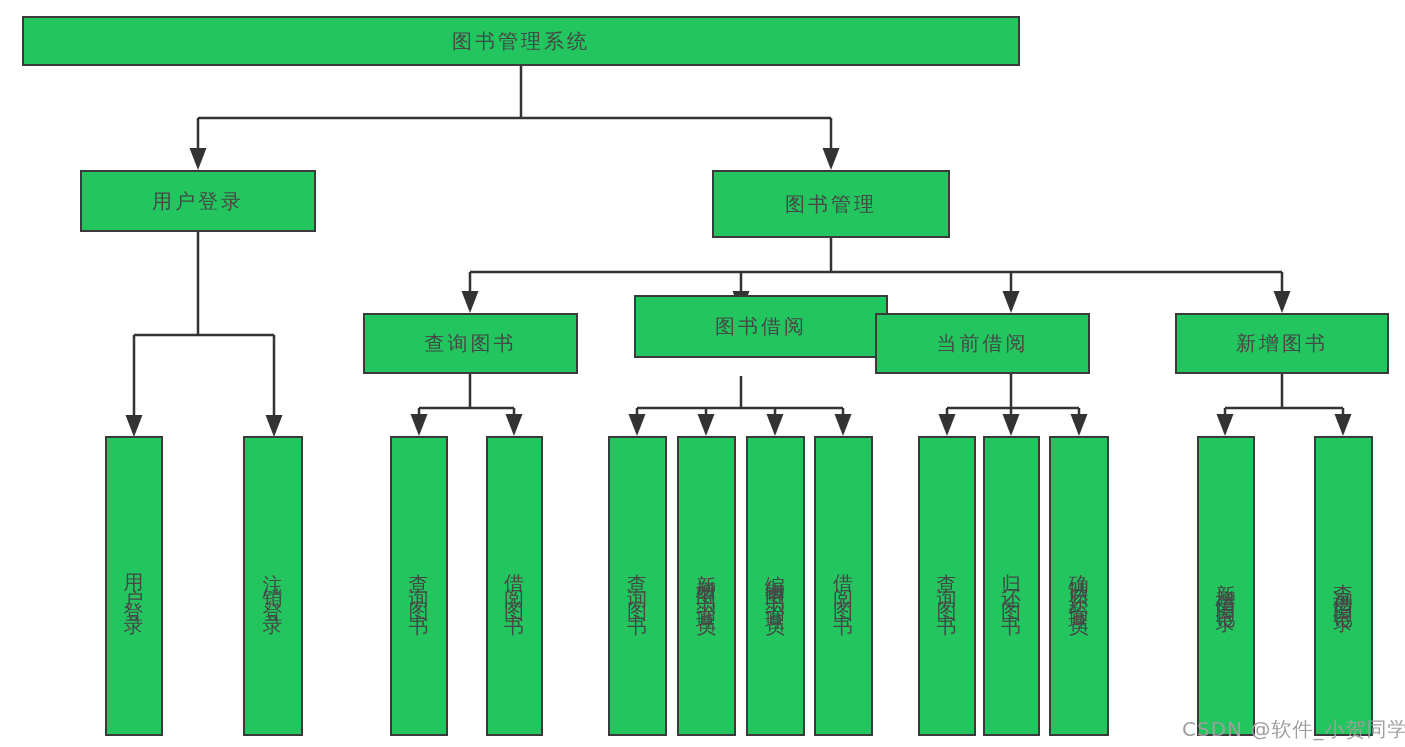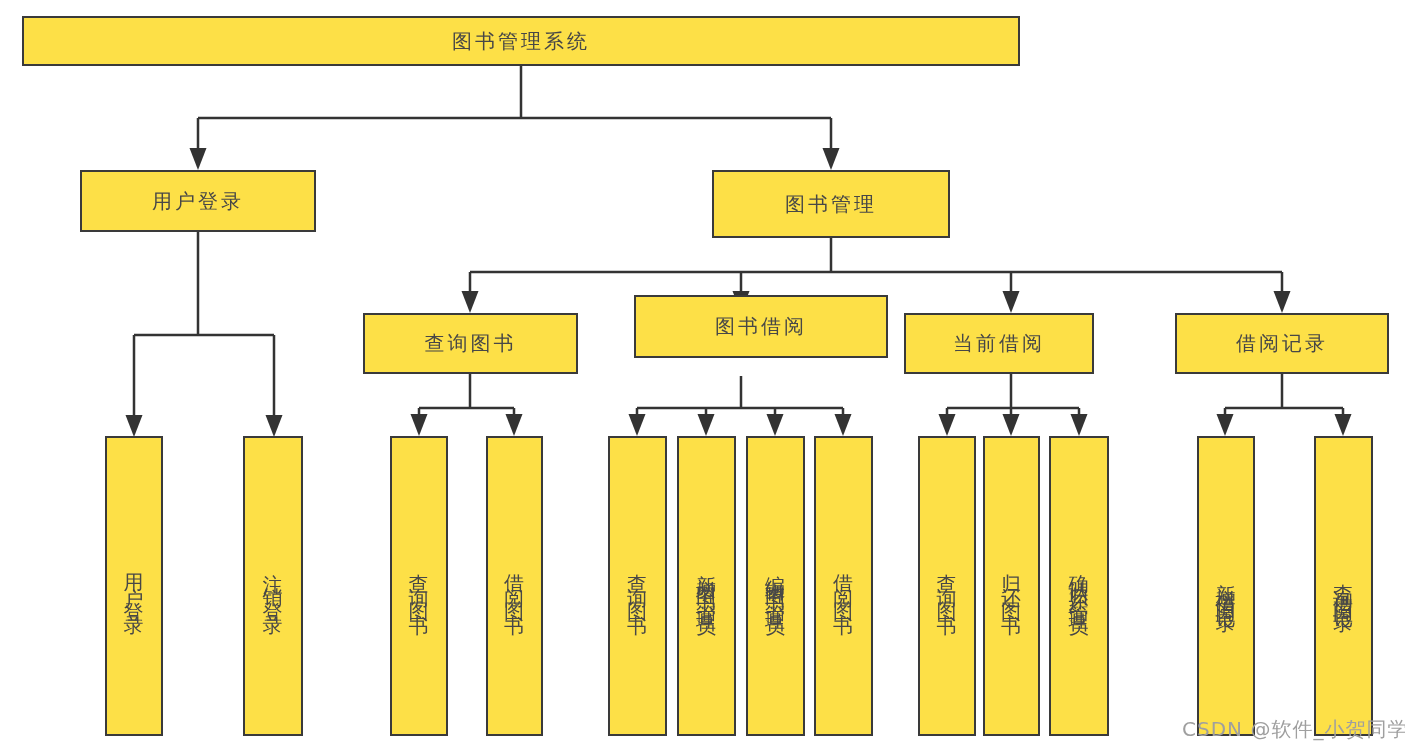--- a/index.html
+++ b/index.html
@@ -12,21 +12,21 @@
   html,body{margin:0;padding:0;background:var(--bg);}
   .stage{
     position:relative;width:1405px;height:747px;background:var(--bg);
     font-family:"DejaVu Sans","Liberation Sans",sans-serif;
     overflow:hidden;
   }
   .connectors{position:absolute;left:0;top:0;z-index:1;}
   .connectors path{stroke:var(--line);stroke-width:2.5;fill:none;}
   .connectors polygon{fill:var(--line);stroke:none;}
   .node{
-    position:absolute;box-sizing:border-box;background:#fde047;
+    position:absolute;box-sizing:border-box;background:#22c55e;
     border:2.5px solid var(--border);color:var(--text);
     display:flex;align-items:center;justify-content:center;
     z-index:2;text-align:center;
   }
   .hnode{font-size:20px;letter-spacing:3px;white-space:nowrap;}
   .vnode{font-size:20px;}
   .vnode .vtext{
     writing-mode:vertical-rl;letter-spacing:14px;line-height:1;
   }
   .vnode.long .vtext{letter-spacing:6px;}
@@ -76,22 +76,22 @@
     <polygon points="1334.5,414 1351.5,414 1343,436"></polygon>
   </svg>
 
   <div class="node hnode" style="left:22px;top:16px;width:998px;height:50px">图书管理系统</div>
 
   <div class="node hnode" style="left:80px;top:170px;width:236px;height:62px">用户登录</div>
   <div class="node hnode" style="left:712px;top:170px;width:238px;height:68px">图书管理</div>
 
   <div class="node hnode" style="left:363px;top:313px;width:215px;height:61px">查询图书</div>
   <div class="node hnode" style="left:634px;top:295px;width:254px;height:63px">图书借阅</div>
-  <div class="node hnode" style="left:904px;top:313px;width:190px;height:61px">当前借阅</div>
-  <div class="node hnode" style="left:1175px;top:313px;width:214px;height:61px">借阅记录</div>
+  <div class="node hnode" style="left:875px;top:313px;width:215px;height:61px">当前借阅</div>
+  <div class="node hnode" style="left:1175px;top:313px;width:214px;height:61px">新增图书</div>
 
   <div class="node vnode" style="left:105px;top:436px;width:58px;height:300px">
     <span class="vtext">用户登录</span>
   </div>
   <div class="node vnode" style="left:243px;top:436px;width:60px;height:300px">
     <span class="vtext">注销登录</span>
   </div>
 
   <div class="node vnode" style="left:390px;top:436px;width:58px;height:300px">
     <span class="vtext">查询图书</span>

